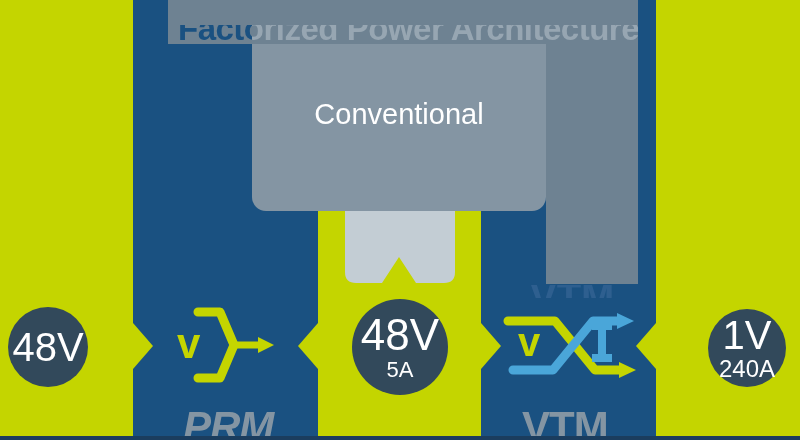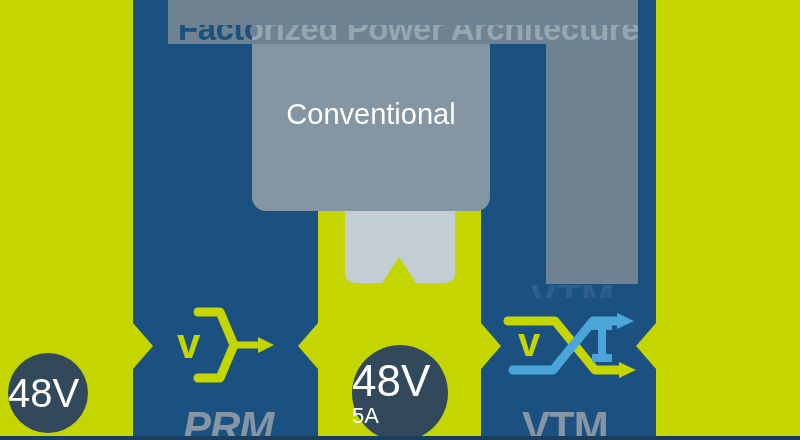--- a/index.html
+++ b/index.html
@@ -21,24 +21,24 @@
   .band{position:absolute;left:168px;top:0;width:470px;height:44px;background:#6e8292;}
   .column{position:absolute;left:546px;top:0;width:92px;height:284px;background:#6e8292;}
   
   .head-clip{position:absolute;top:25px;height:19px;overflow:hidden;}
   .head-clip-left{left:168px;width:84px;}
   .head-clip-right{left:252px;width:386px;}
   .head-text{position:absolute;top:-13px;white-space:nowrap;font-size:33px;font-weight:700;letter-spacing:-.5px;line-height:33px;}
   .head-text-dark{left:10px;color:#1a5181;}
   .head-text-light{left:-74px;color:#97a6b2;}
   
-  .conv-box{position:absolute;left:252px;top:0;width:238px;height:211px;background:#8495a3;border-radius:0 0 14px 14px;}
+  .conv-box{position:absolute;left:252px;top:0;width:294px;height:211px;background:#8495a3;border-radius:0 0 14px 14px;}
   .conv-label{position:absolute;left:0;top:96px;width:100%;text-align:center;color:#fff;font-size:29px;line-height:37px;font-weight:400;}
   
-  .node{position:absolute;background:#32495b;border-radius:50%;display:flex;flex-direction:column;justify-content:center;color:#fff;margin-top:46px;}
+  .node{position:absolute;background:#32495b;border-radius:50%;display:flex;flex-direction:column;align-items:center;justify-content:center;color:#fff;}
   .node-main{line-height:1.02;}
   .node-sub{line-height:1.05;}
   
   .clip{position:absolute;overflow:hidden;}
   .big-label{position:absolute;left:0;font-size:42px;font-weight:700;letter-spacing:-1px;line-height:42px;color:#8495a3;white-space:nowrap;}
   .frag-label{position:absolute;left:2px;top:-8px;font-size:40px;font-weight:700;line-height:40px;color:#2e5f8f;white-space:nowrap;}
   
   .bottom-strip{position:absolute;left:0;top:436px;width:800px;height:4px;background:#1b3d5e;}
   svg{display:block;}
 </style>
@@ -95,20 +95,24 @@
     <path d="M97,26 H117 M107,26 V58 M97,58 H117" fill="none" stroke="#4aa6d9" stroke-width="8"></path>
   </svg>
 
   <div class="node" style="left:8px;top:307px;width:80px;height:80px;">
     <div class="node-main" style="font-size:40px;">48V</div>
   </div>
   <div class="node" style="left:352px;top:299px;width:96px;height:96px;">
     <div class="node-main" style="font-size:44px;">48V</div>
     <div class="node-sub" style="font-size:22px;">5A</div>
   </div>
+  <div class="node" style="left:708px;top:309px;width:78px;height:78px;">
+    <div class="node-main" style="font-size:40px;">1V</div>
+    <div class="node-sub" style="font-size:24px;">240A</div>
+  </div>
 
   <div class="clip" style="left:183px;top:410px;width:100px;height:30px;font-style:italic;">
     <div class="big-label" style="top:-4px;">PRM</div>
   </div>
   <div class="clip" style="left:522px;top:410px;width:100px;height:30px;">
     <div class="big-label" style="top:-4px;">VTM</div>
   </div>
 
   <div class="bottom-strip"></div>
 

